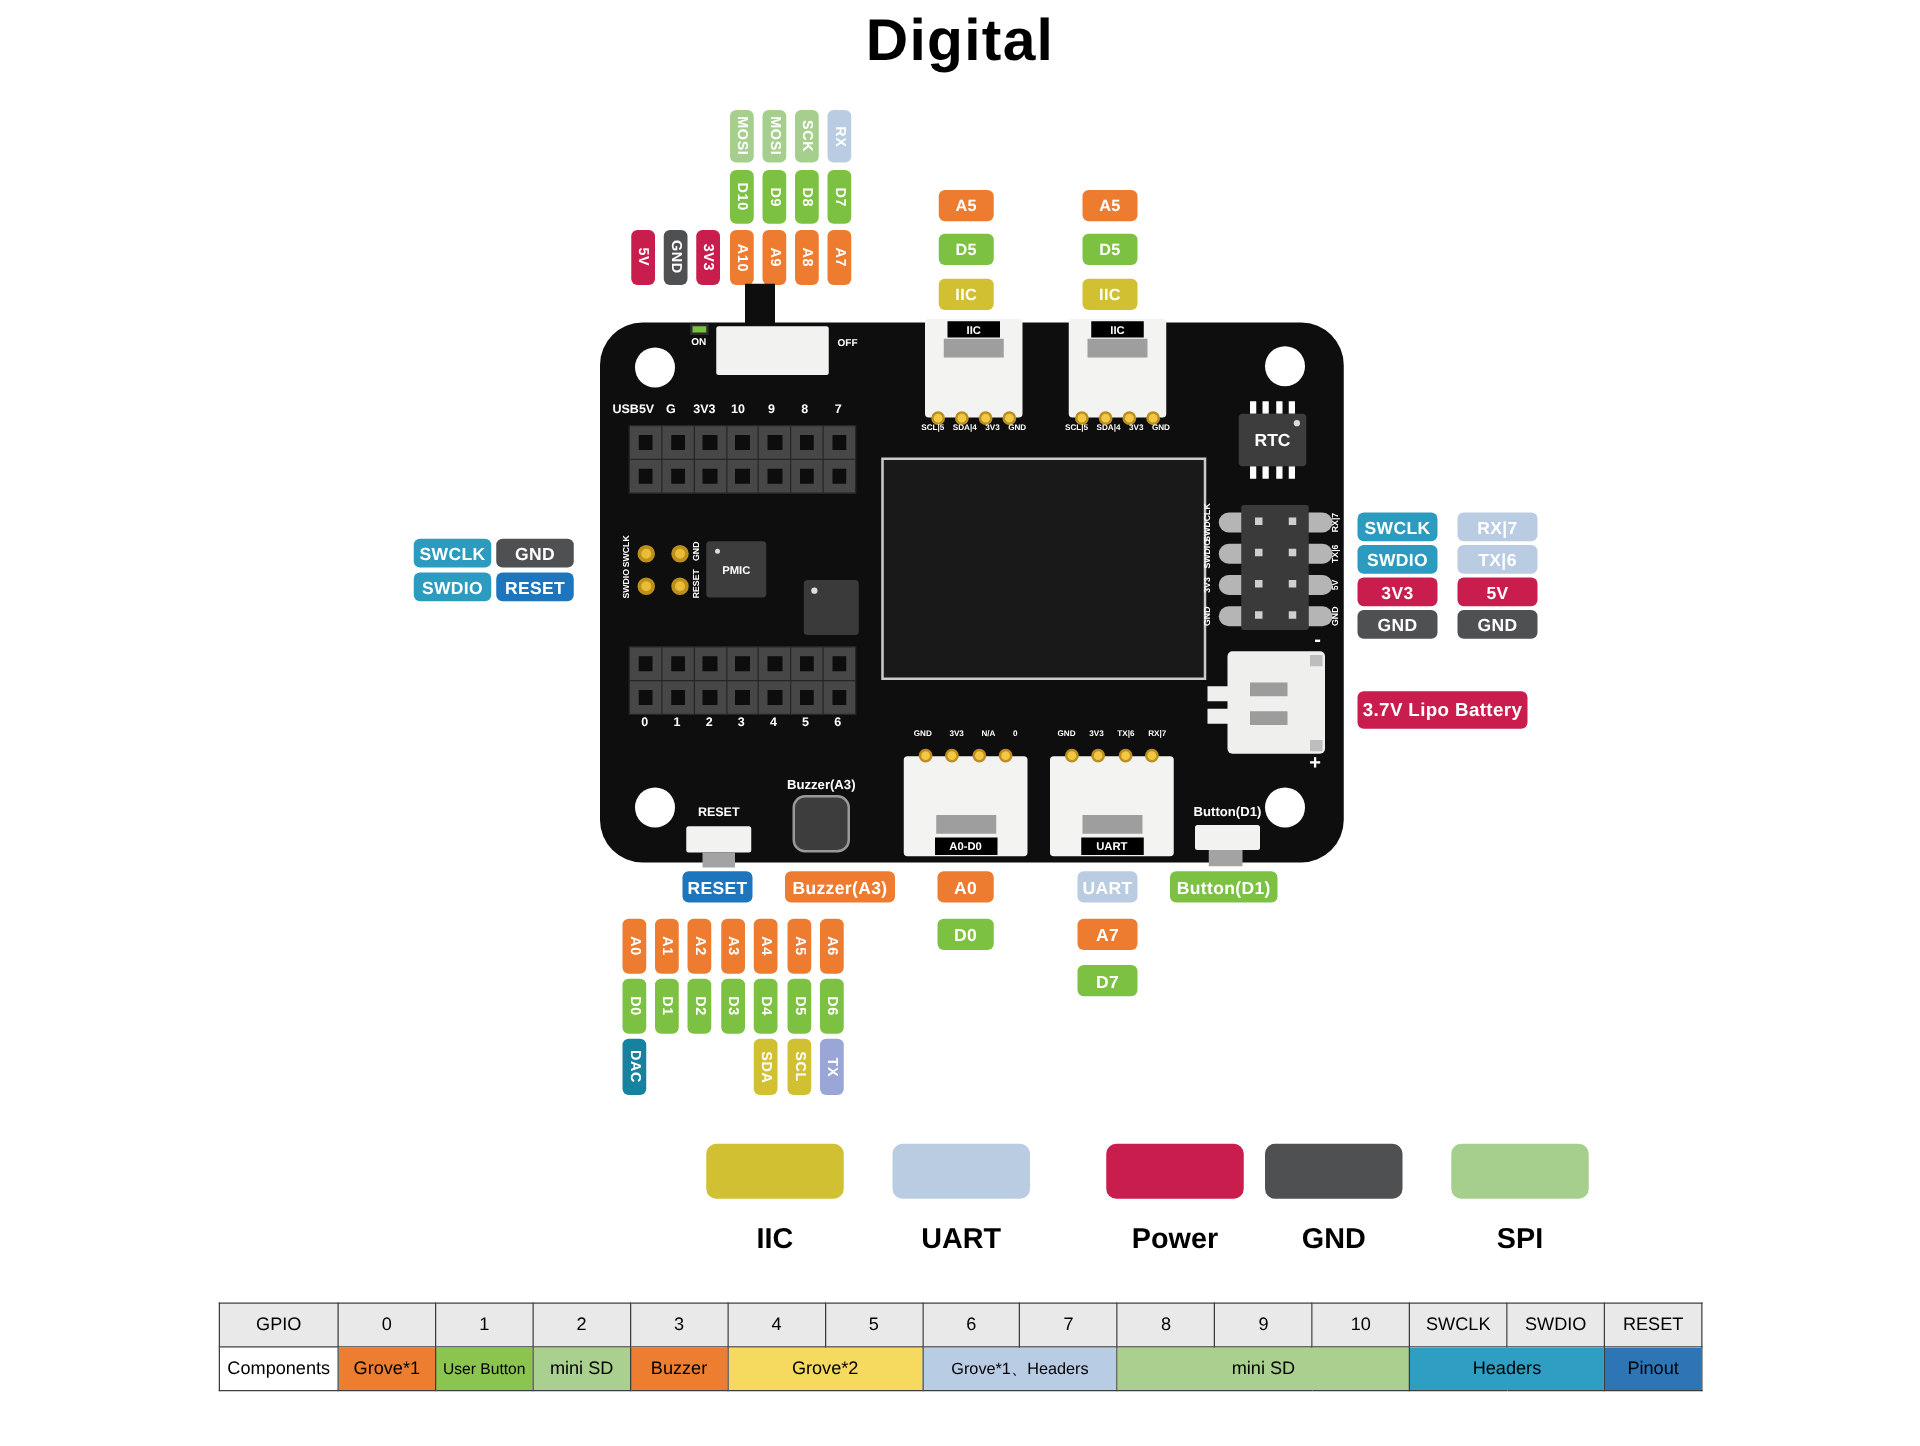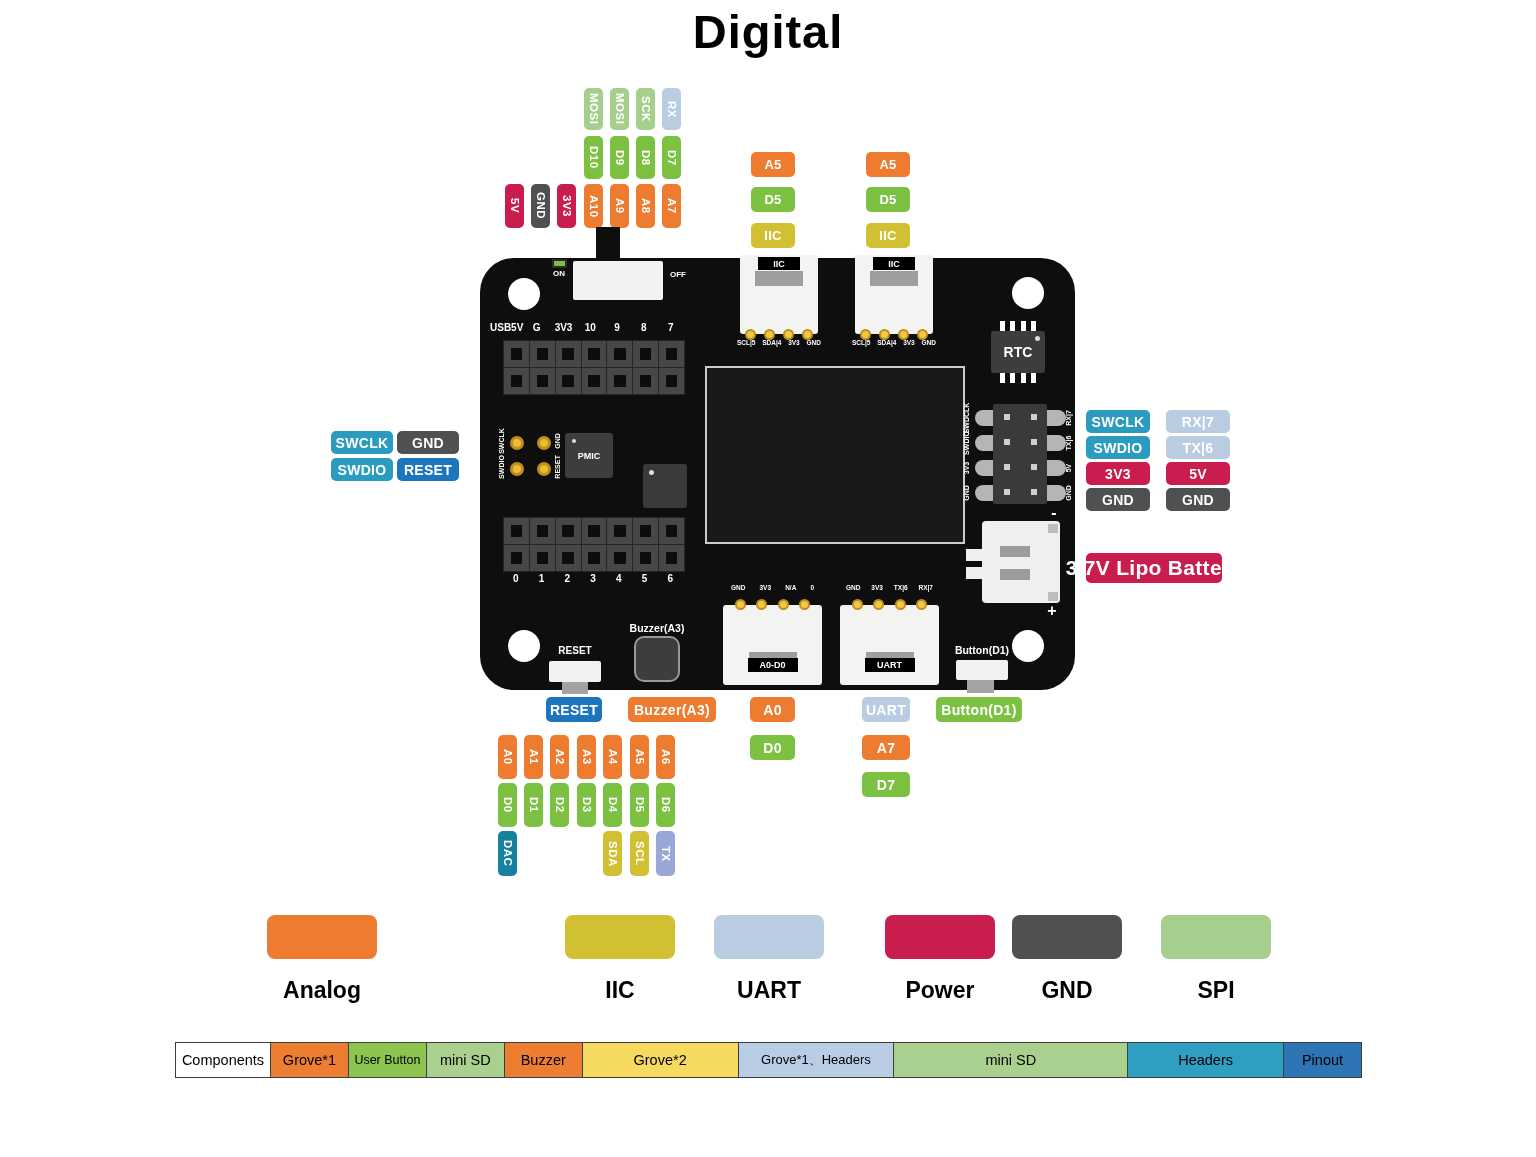--- a/index.html
+++ b/index.html
@@ -42,21 +42,21 @@
   .rgrid .cell::after{content:"";position:absolute;width:6px;height:6px;left:50%;top:50%;
          transform:translate(-50%,-50%);background:#cfcfcf;}
   .sidepad{position:absolute;width:20px;height:16px;background:#b5b5b5;}
   .sidepad.l{border-radius:8px 0 0 8px;} .sidepad.r{border-radius:0 8px 8px 0;}
   .grove{position:absolute;width:78px;height:79px;}
   .grove.gb{width:99px;height:80px;}
   .gbody{position:absolute;inset:0;background:#f3f3f1;border-radius:3px;}
   .gtag{position:absolute;left:50%;transform:translateX(-50%);background:#000;color:#fff;
         font-size:9px;font-weight:700;display:flex;align-items:center;justify-content:center;}
   .gt .gtag{top:2px;width:42px;height:13px;}
-  .gb .gtag{bottom:13px;width:50px;height:14px;}
+  .gb .gtag{bottom:1px;width:50px;height:14px;}
   .glatch{position:absolute;left:50%;transform:translateX(-50%);width:48px;height:15px;background:#9e9e9e;}
   .gt .glatch{top:16px;} .gb .glatch{bottom:18px;}
   .gpins{position:absolute;display:flex;justify-content:space-between;}
   .gt .gpins{bottom:-6px;left:5px;right:5px;} .gb .gpins{top:-6px;left:12px;right:12px;}
   .gpin{width:11px;height:11px;border-radius:50%;background:#f1c844;border:2px solid #bd8f1c;box-sizing:border-box;}
   .pinrow{position:absolute;display:flex;justify-content:space-between;color:#fff;font-size:6.5px;
           font-weight:700;white-space:nowrap;}
   .pinrow span{text-align:center;}
   .btn{position:absolute;background:#f2f2f0;border-radius:2px;}
   .btntab{position:absolute;background:#a3a3a3;}
@@ -336,21 +336,21 @@
 
   <div class="p swd" style="left:1086px;top:410px;width:64px;height:23px">SWCLK</div>
   <div class="p uart" style="left:1166px;top:410px;width:64px;height:23px">RX|7</div>
   <div class="p swd" style="left:1086px;top:436px;width:64px;height:23px">SWDIO</div>
   <div class="p uart" style="left:1166px;top:436px;width:64px;height:23px">TX|6</div>
   <div class="p power" style="left:1086px;top:462px;width:64px;height:23px">3V3</div>
   <div class="p power" style="left:1166px;top:462px;width:64px;height:23px">5V</div>
   <div class="p gnd" style="left:1086px;top:488px;width:64px;height:23px">GND</div>
   <div class="p gnd" style="left:1166px;top:488px;width:64px;height:23px">GND</div>
 
-  <div class="p power" style="left:1086px;top:553px;width:136px;height:30px;font-size:21px">3.7V Lipo Battery</div>
+  <div class="p power" style="left:1086px;top:553px;width:136px;height:30px;font-size:15px">3.7V Lipo Battery</div>
 
   <div class="p reset" style="left:546px;top:697px;width:56px;height:25px">RESET</div>
   <div class="p analog" style="left:628px;top:697px;width:88px;height:25px">Buzzer(A3)</div>
   <div class="p analog" style="left:750px;top:697px;width:45px;height:25px">A0</div>
   <div class="p uart" style="left:862px;top:697px;width:48px;height:25px">UART</div>
   <div class="p digital" style="left:936px;top:697px;width:86px;height:25px">Button(D1)</div>
   <div class="p digital" style="left:750px;top:735px;width:45px;height:25px">D0</div>
   <div class="p analog" style="left:862px;top:735px;width:48px;height:25px">A7</div>
   <div class="p digital" style="left:862px;top:772px;width:48px;height:25px">D7</div>
 
@@ -366,24 +366,20 @@
   <div class="p v digital" style="left:550px;top:783px;height:44px">D2</div>
   <div class="p v digital" style="left:577px;top:783px;height:44px">D3</div>
   <div class="p v digital" style="left:603px;top:783px;height:44px">D4</div>
   <div class="p v digital" style="left:630px;top:783px;height:44px">D5</div>
   <div class="p v digital" style="left:656px;top:783px;height:44px">D6</div>
   <div class="p v dac" style="left:498px;top:831px;height:45px">DAC</div>
   <div class="p v iic" style="left:603px;top:831px;height:45px">SDA</div>
   <div class="p v iic" style="left:630px;top:831px;height:45px">SCL</div>
   <div class="p v tx" style="left:656px;top:831px;height:45px">TX</div>
 
-  <div class="leg" style="left:267px;top:915px">
-    <div class="sw analog"></div>
-    <div class="lb">Analog</div>
-  </div>
   <div class="leg" style="left:565px;top:915px">
     <div class="sw iic"></div>
     <div class="lb">IIC</div>
   </div>
   <div class="leg" style="left:714px;top:915px">
     <div class="sw uart"></div>
     <div class="lb">UART</div>
   </div>
   <div class="leg" style="left:885px;top:915px">
     <div class="sw power"></div>
@@ -410,20 +406,37 @@
         <col>
         <col>
         <col>
         <col>
         <col>
         <col>
         <col>
         <col>
     </colgroup>
     <tbody>
+        <tr class="thead">
+      <td>GPIO</td>
+      <td>0</td>
+      <td>1</td>
+      <td>2</td>
+      <td>3</td>
+      <td>4</td>
+      <td>5</td>
+      <td>6</td>
+      <td>7</td>
+      <td>8</td>
+      <td>9</td>
+      <td>10</td>
+      <td>SWCLK</td>
+      <td>SWDIO</td>
+      <td>RESET</td>
+    </tr>
     <tr>
       <td>Components</td>
       <td class="t-or">Grove*1</td>
       <td class="t-gr fs12">User Button</td>
       <td class="t-lg">mini SD</td>
       <td class="t-or">Buzzer</td>
       <td class="t-ye" colspan="2">Grove*2</td>
       <td class="t-bl fs13" colspan="2">Grove*1、Headers</td>
       <td class="t-lg" colspan="3">mini SD</td>
       <td class="t-te" colspan="2">Headers</td>

